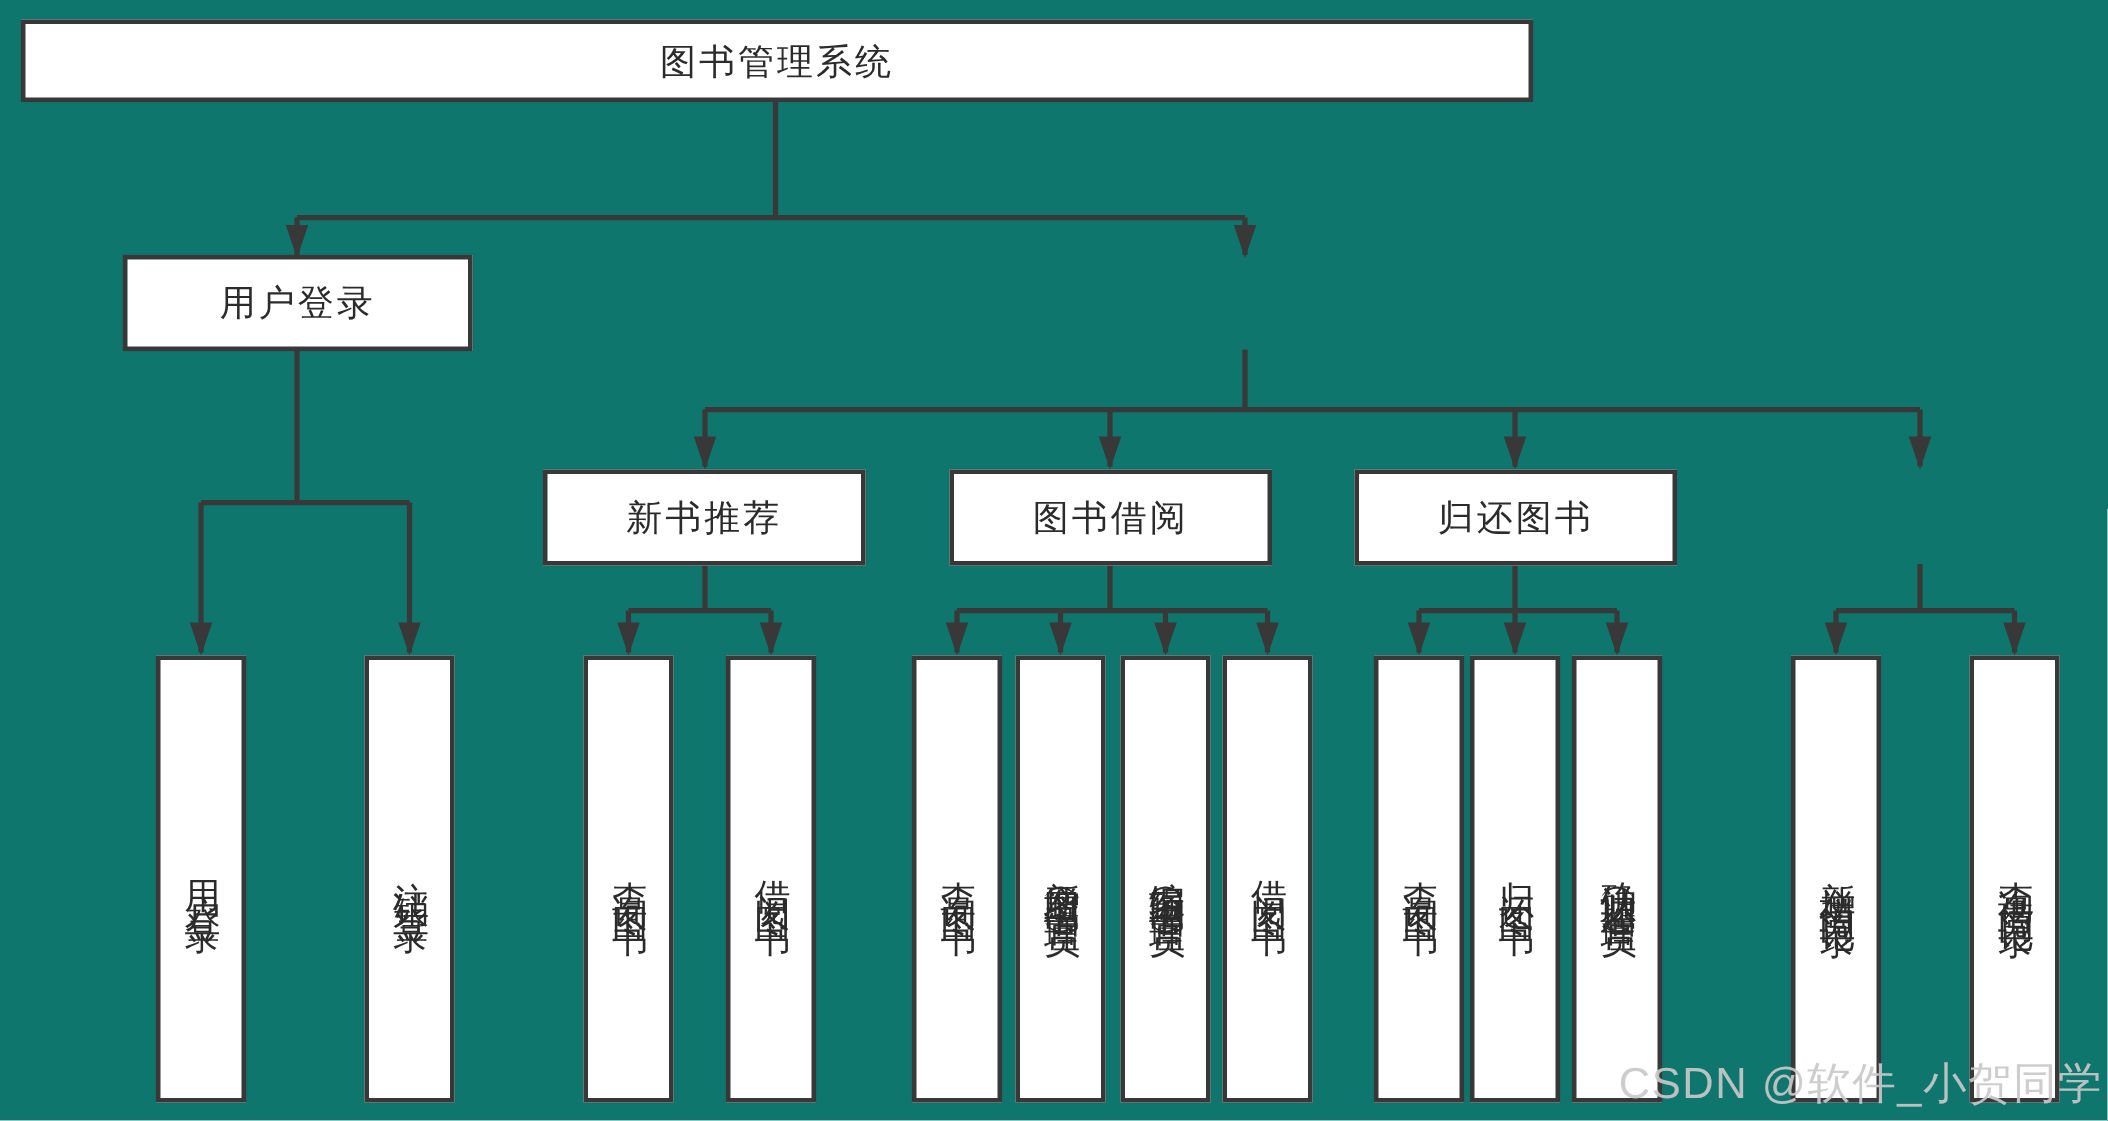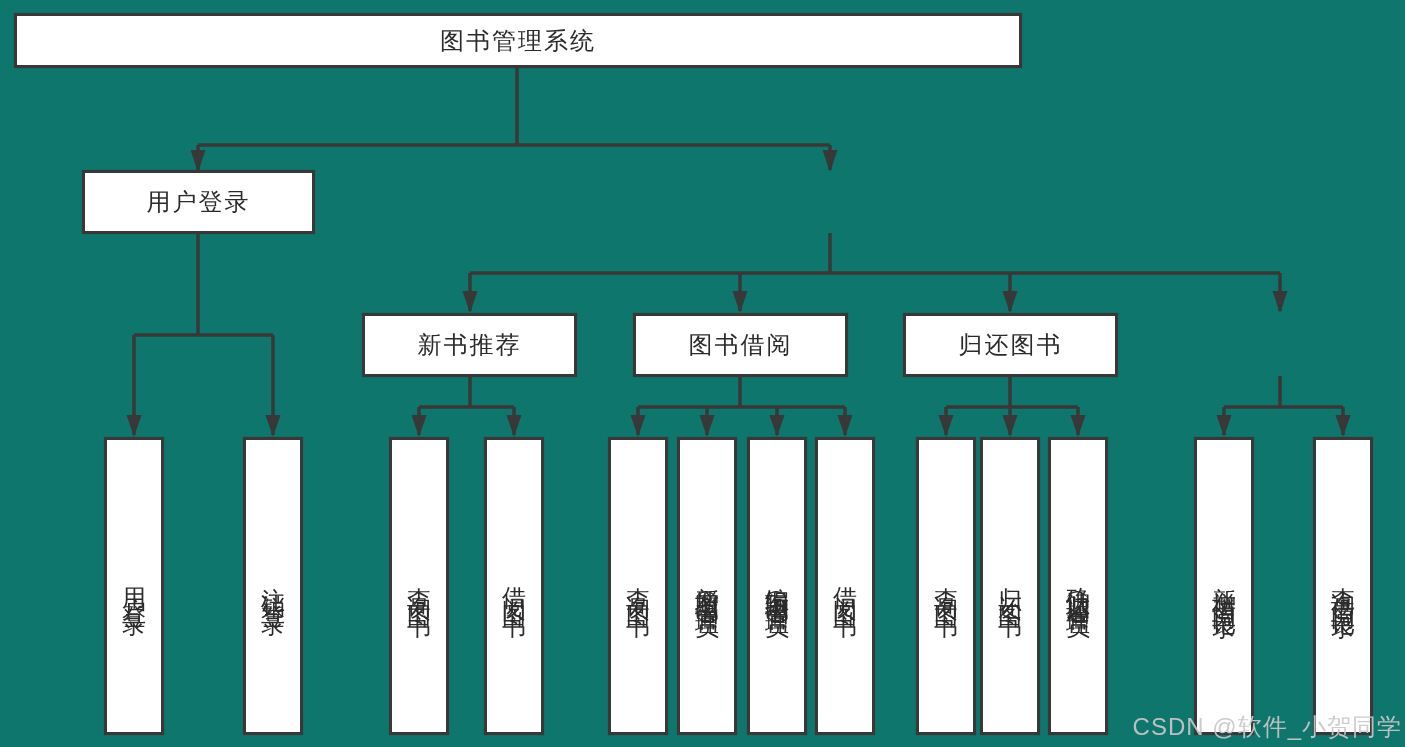--- a/index.html
+++ b/index.html
@@ -64,21 +64,21 @@
   #l-cb-query     { left: 916px;  }
   #l-cb-return    { left: 980px;  }
   #l-cb-confirm   { left: 1048px; }
   #l-br-add       { left: 1194px; }
   #l-br-query     { left: 1313px; }
 
   #watermark {
     position: absolute;
     right: 3px;
     bottom: 4px;
-    font-size: 24px;
+    font-size: 29px;
     color: #c9c9c9;
     letter-spacing: 1px;
     z-index: 5;
     opacity: 0.92;
   }
 </style>
 </head>
 <body>
 
 <div id="canvas">

